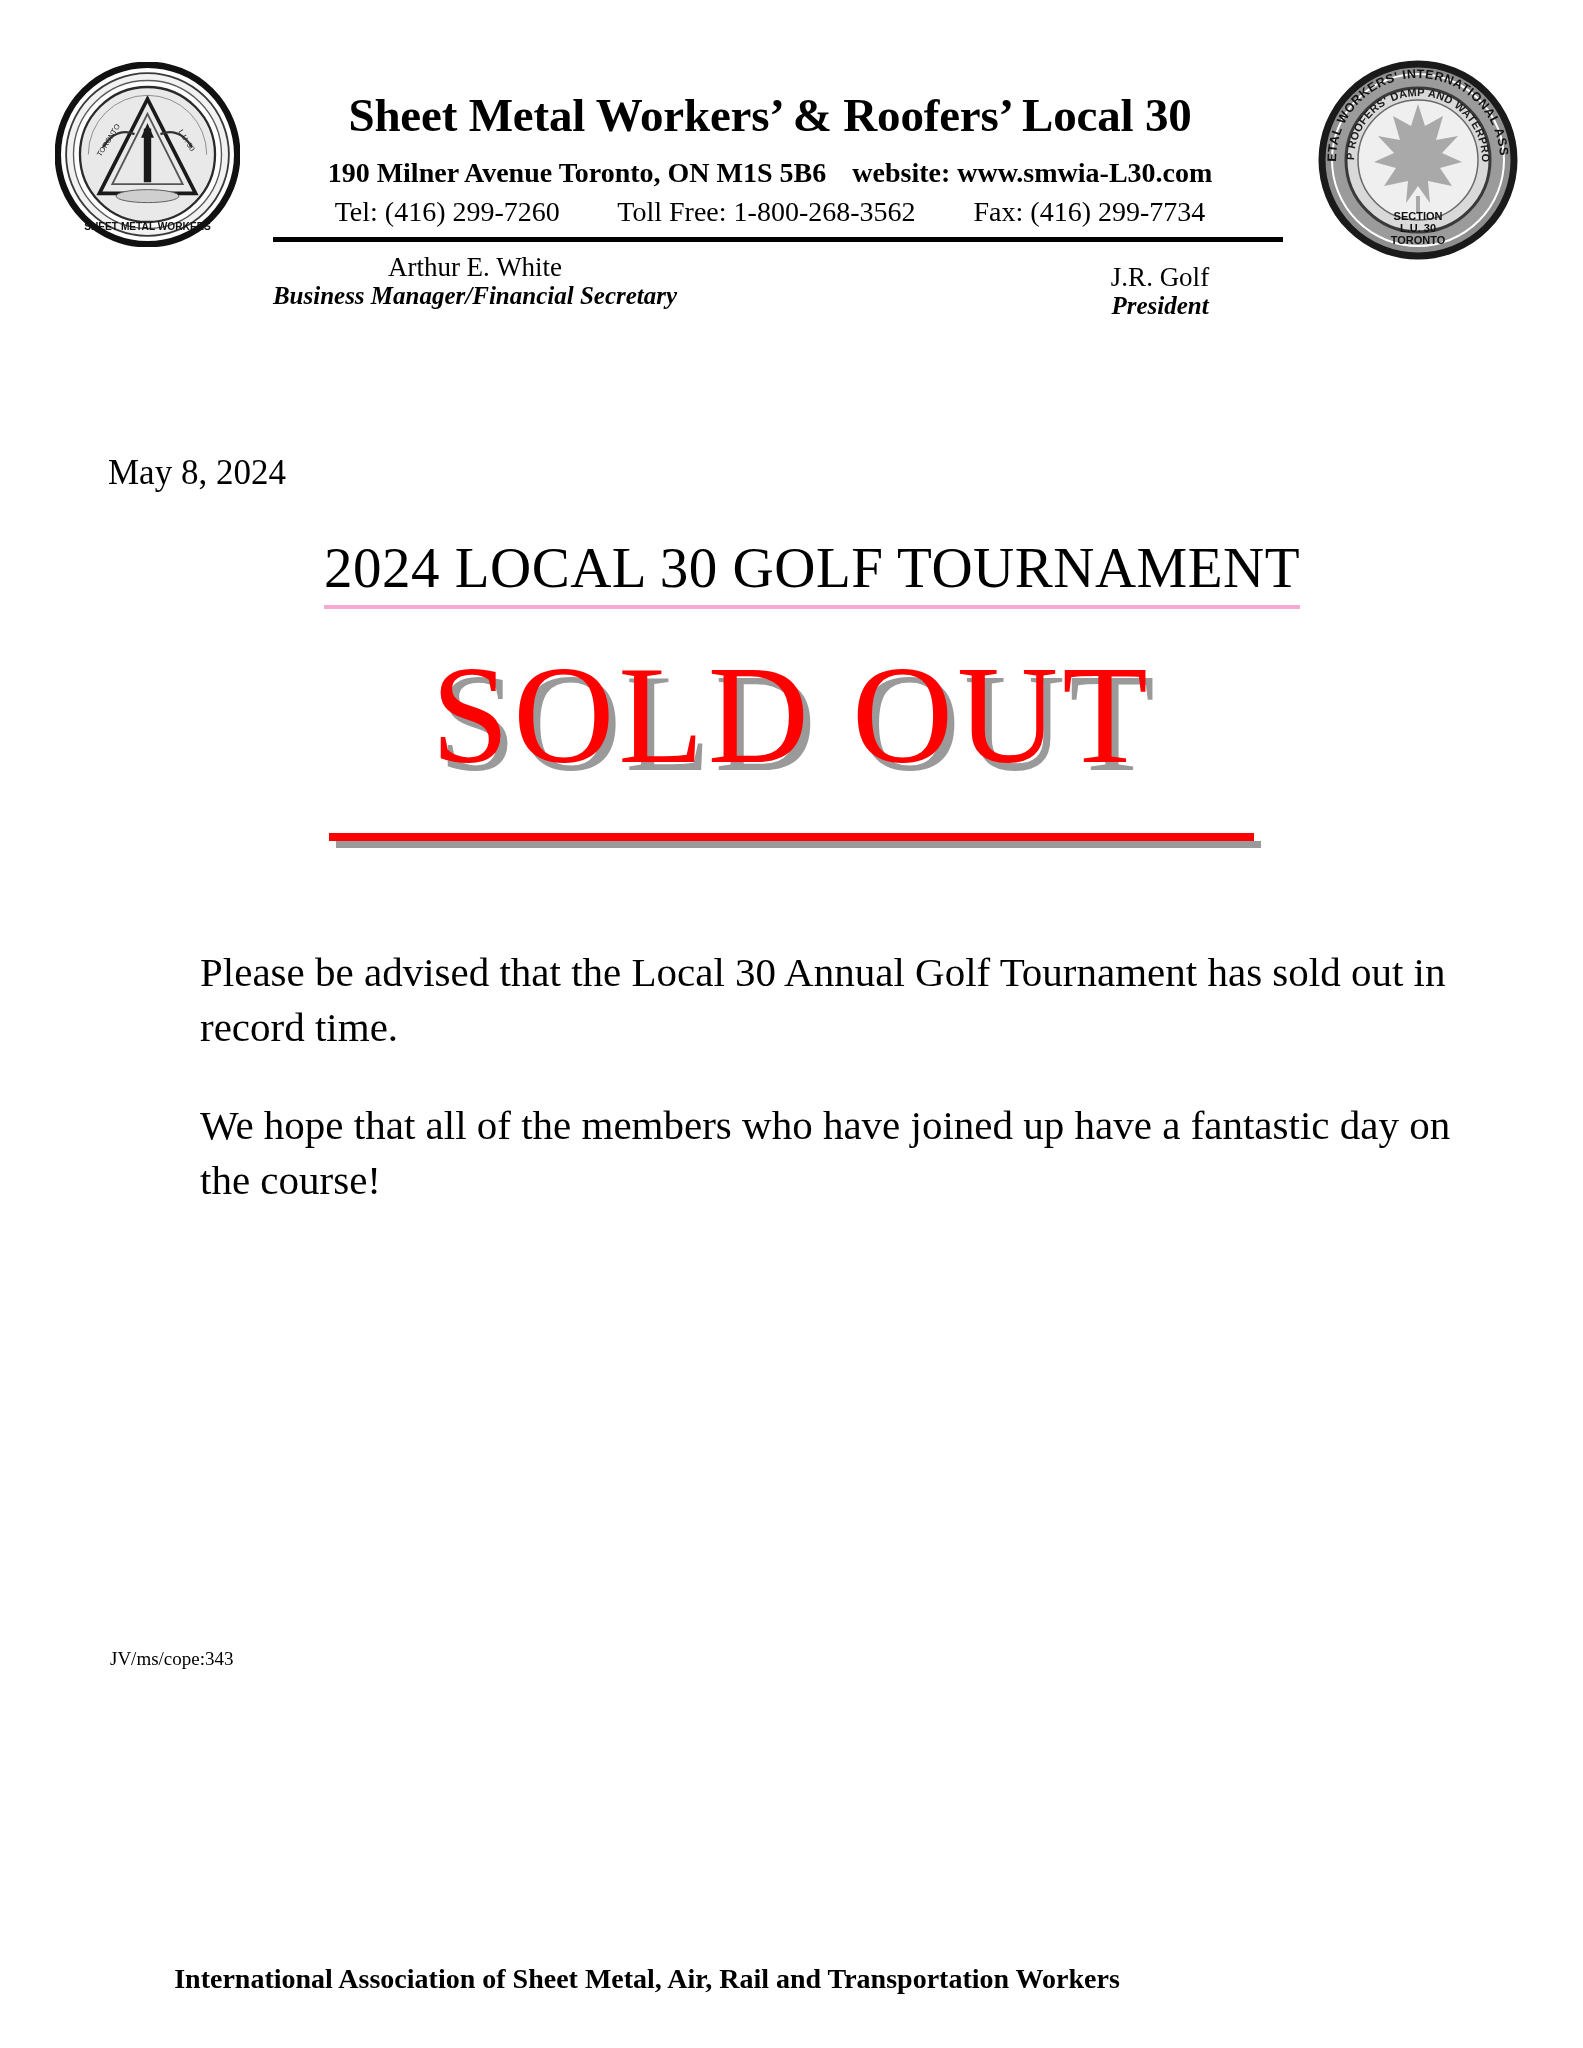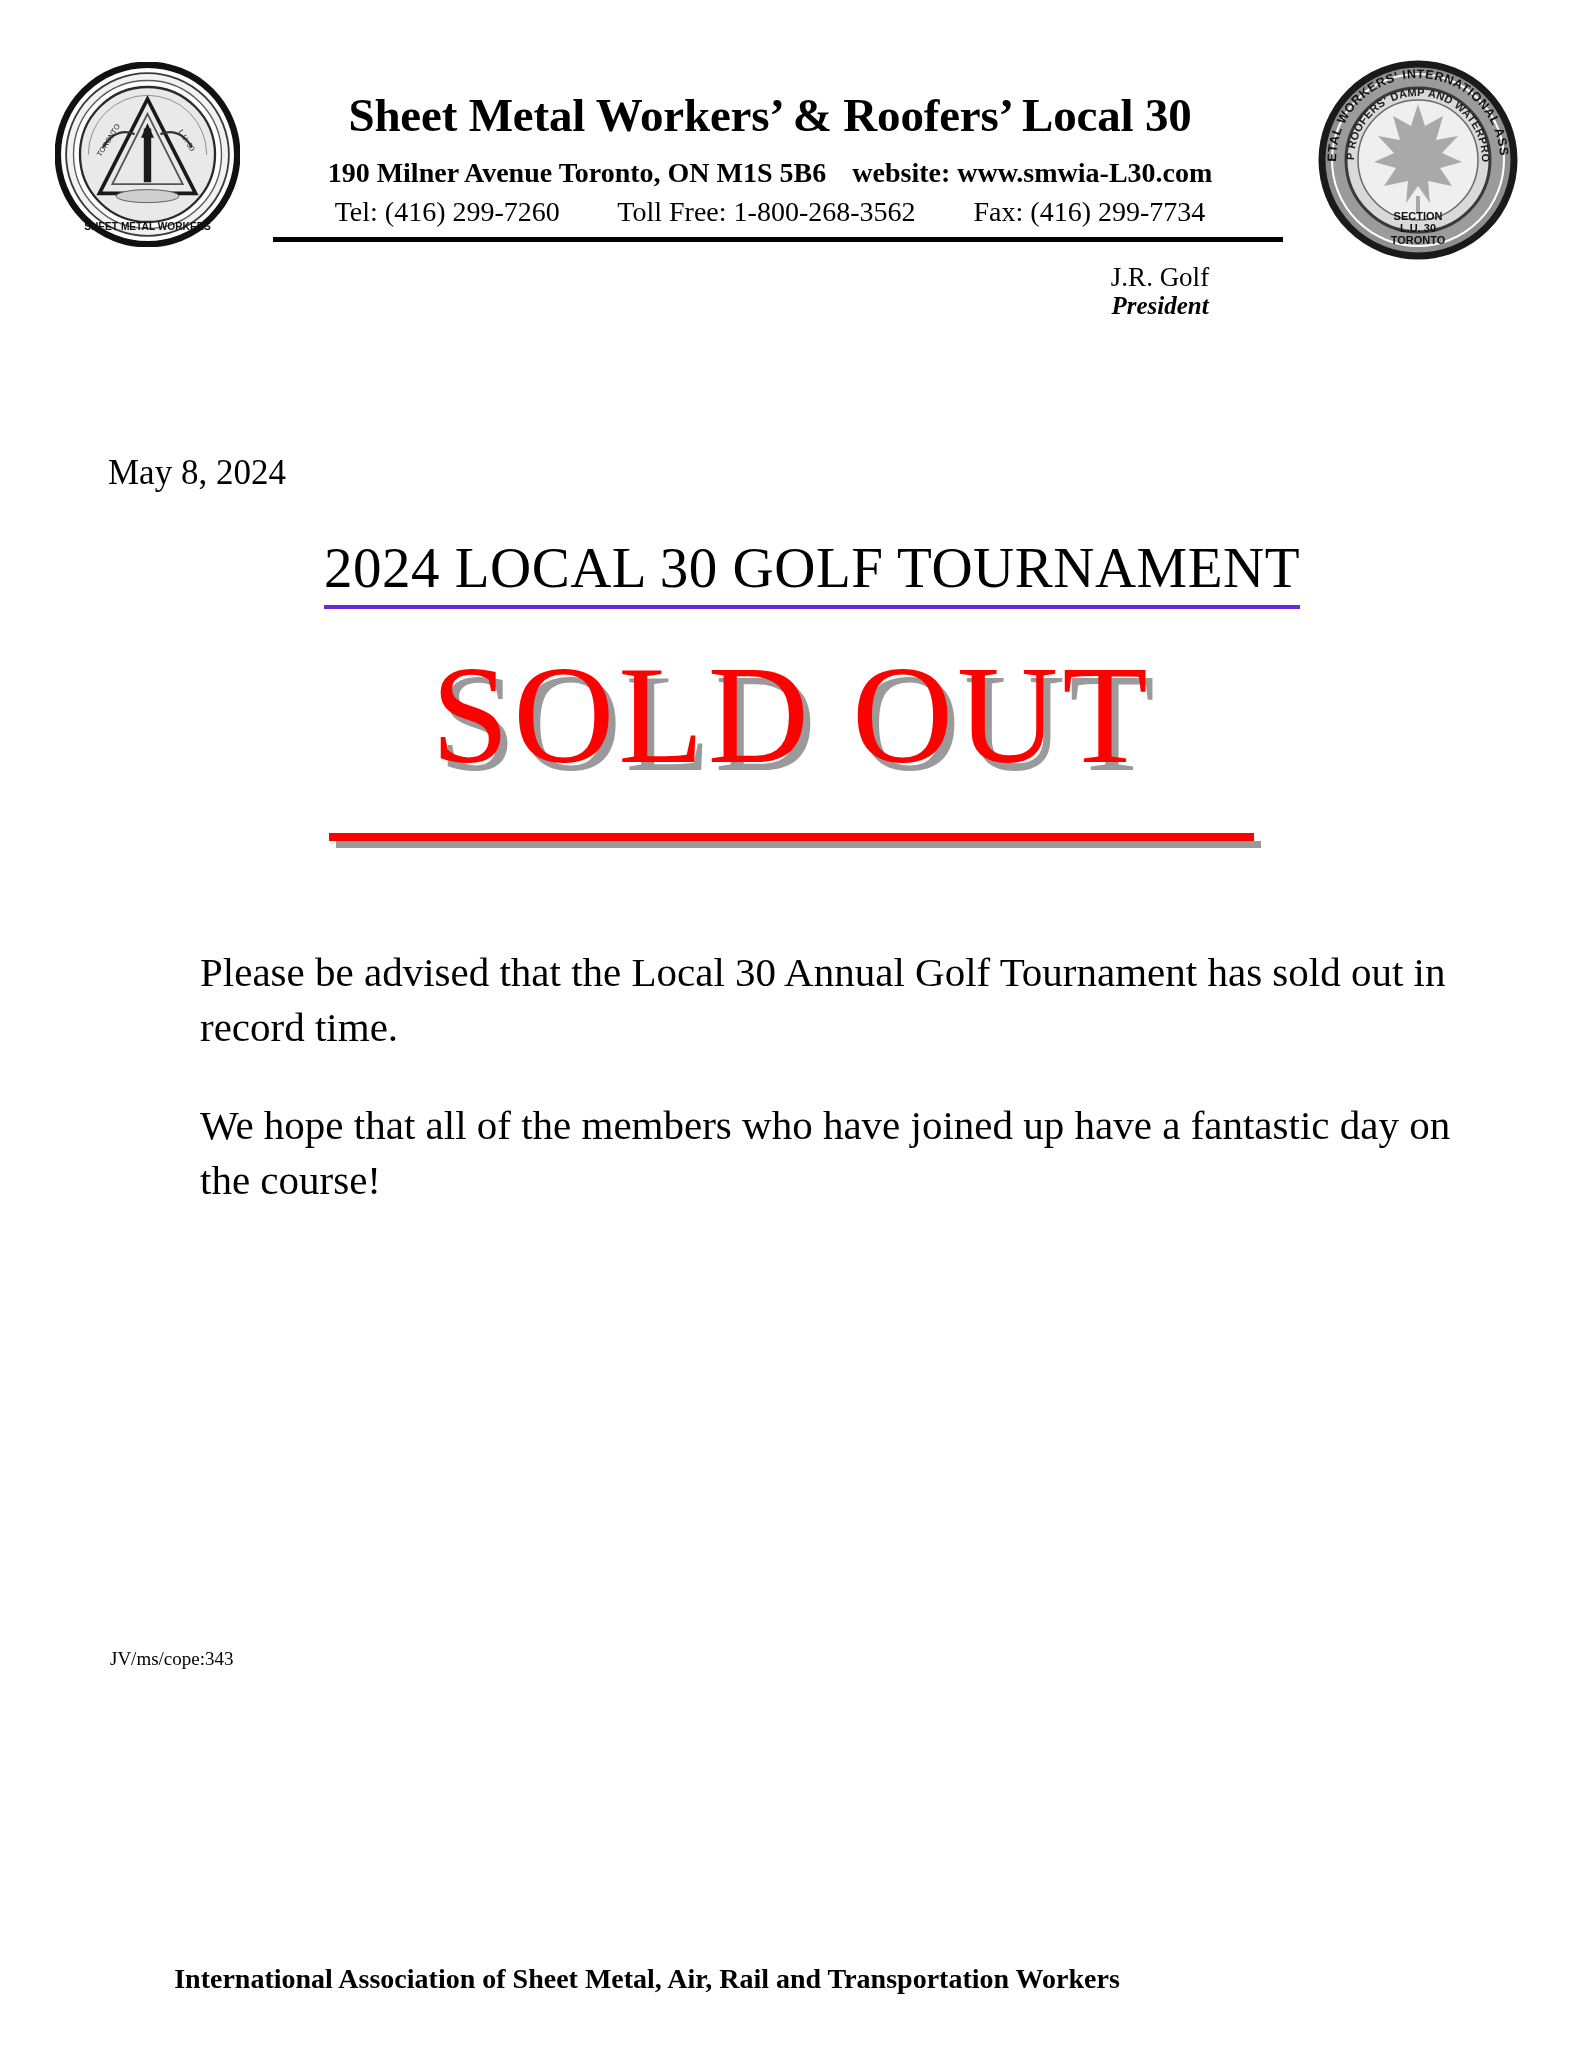--- a/index.html
+++ b/index.html
@@ -126,21 +126,21 @@
     position: absolute;
     left: 0;
     top: 535px;
     width: 1583px;
     text-align: center;
     font-size: 57px;
     letter-spacing: 0.5px;
     white-space: nowrap;
   }
   .golf-title .u {
-    border-bottom: 4px solid #6d28d9;
+    border-bottom: 4px solid #f9a8d4;
     padding-bottom: 6px;
     margin-left: 41px;
   }
 
   
   .soldout-wrap {
     position: absolute;
     left: 0;
     top: 645px;
     width: 1583px;
@@ -272,20 +272,24 @@
       <span class="gap-lg"></span>
       <span>Toll Free:</span>
       <span>1-800-268-3562</span>
       <span class="gap-lg"></span>
       <span>Fax:</span>
       <span>(416) 299-7734</span>
     </div>
 
     <div class="hrule"></div>
 
+    <div class="officer business">
+      <div class="name">Arthur E. White</div>
+      <div class="role">Business Manager/Financial Secretary</div>
+    </div>
     <div class="officer president">
       <div class="name">J.R. Golf</div>
       <div class="role">President</div>
     </div>
 
     <svg class="seal-right" viewBox="0 0 200 200">
       <defs>
         <path id="arcOuter" d="M 100,100 m -82,0 a 82,82 0 1 1 164,0" fill="none"></path>
         <path id="arcInner" d="M 100,100 m -64,0 a 64,64 0 1 1 128,0" fill="none"></path>
       </defs>

